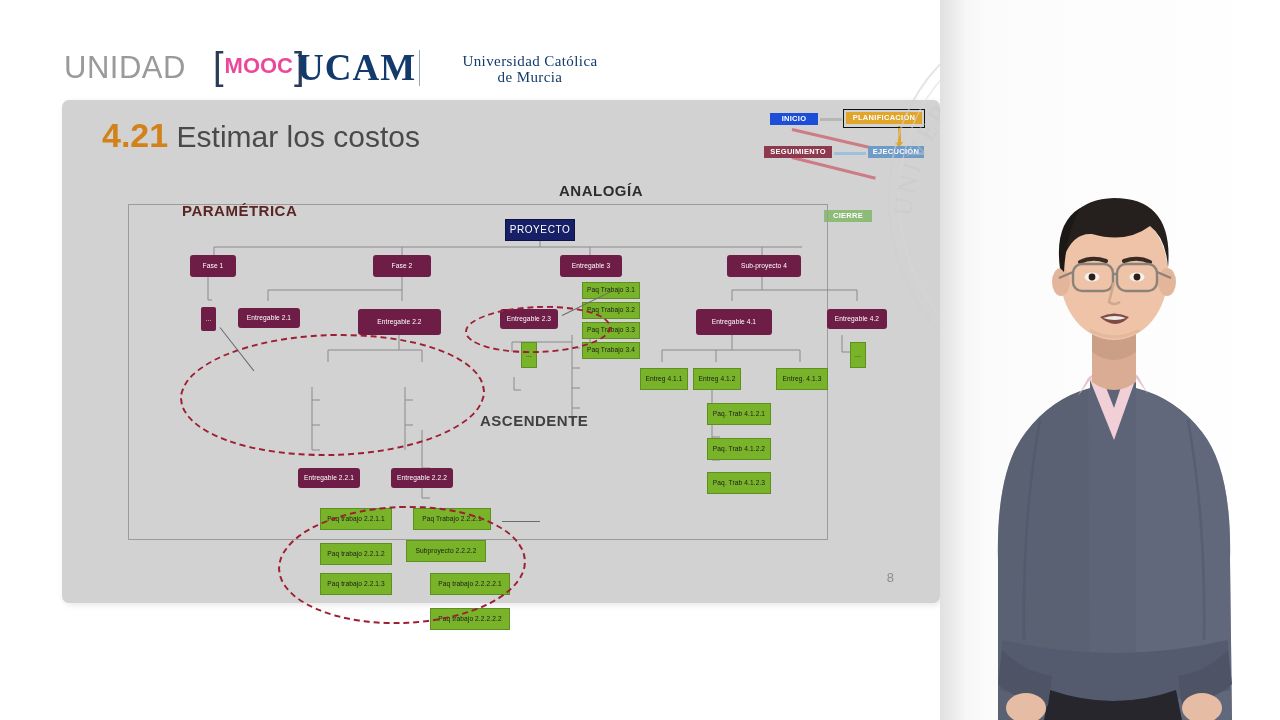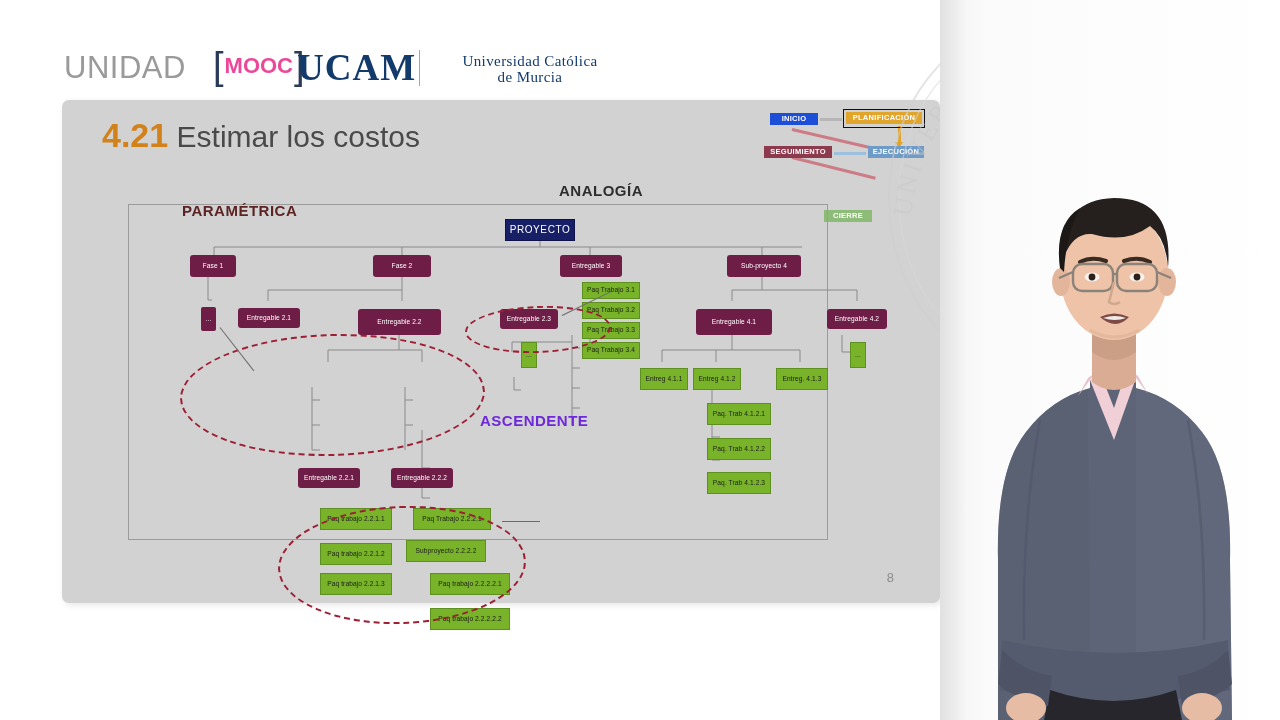--- a/index.html
+++ b/index.html
@@ -110,21 +110,21 @@
   .n-maroon-sq { background:#6e1d46; border-radius:2px; }
   .n-green { background:#78b32a; border:1px solid #5e9020; color:#1c1c1c;
              font-weight:400; }
 
   .callout {
     position:absolute; font-weight:700; color:#3b3b3b;
     font-size:15px; letter-spacing:0.5px;
   }
   .callout.param { color:#5d2424; }
   .callout.ana { color:#2d2d2d; }
-  .callout.asc { color:#6d28d9;text-align:right; }
+  .callout.asc { color:#404040;text-align:right; }
 
   
   .ell {
     position:absolute; border:2px dashed #9e1f34; border-radius:50%;
     background:transparent;
   }
   .ell-param { left:118px; top:234px; width:305px; height:122px;
                transform:rotate(-1.5deg); }
   .ell-ana   { left:403px; top:206px; width:146px; height:47px;
                transform:rotate(-2deg); }

